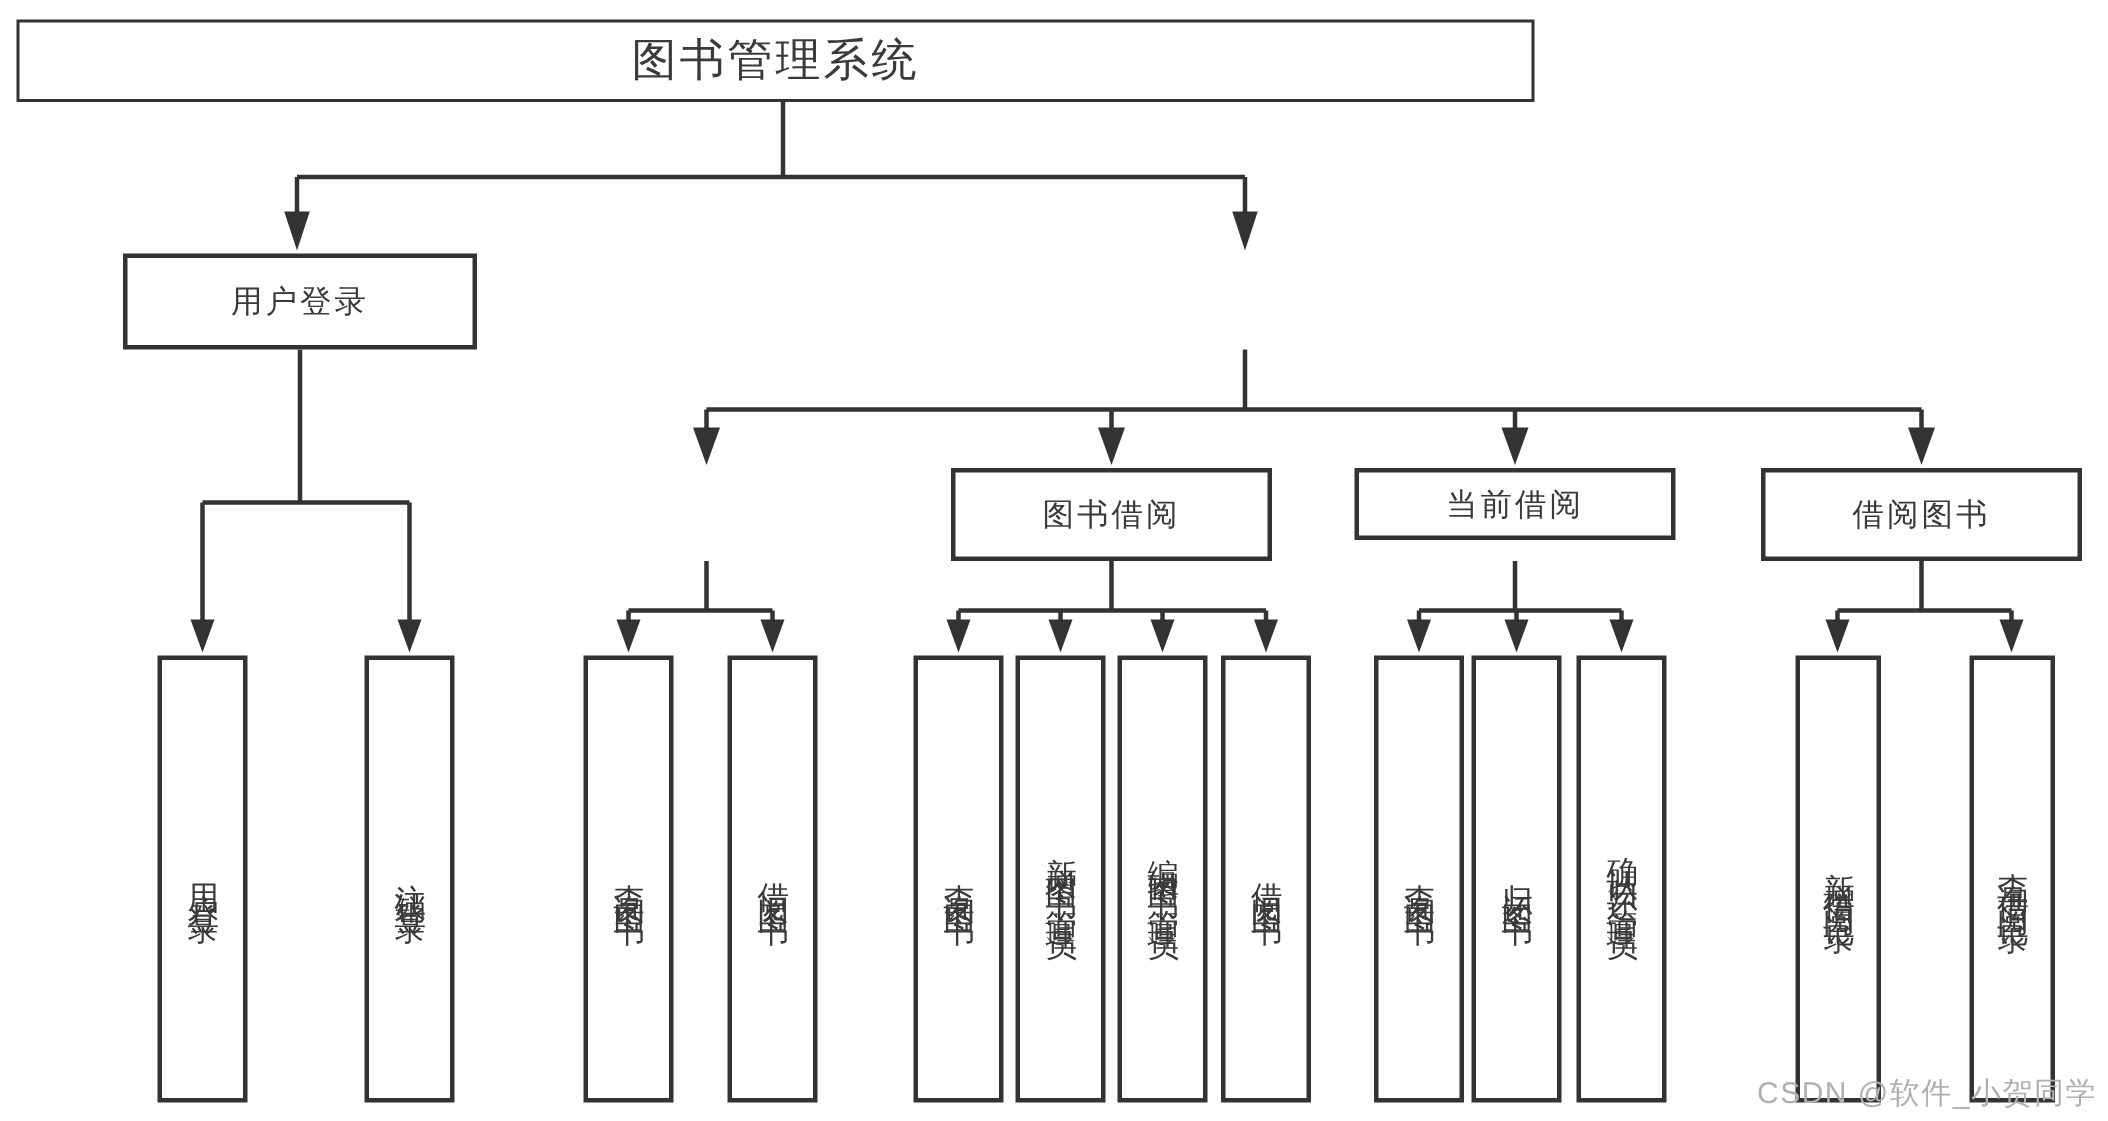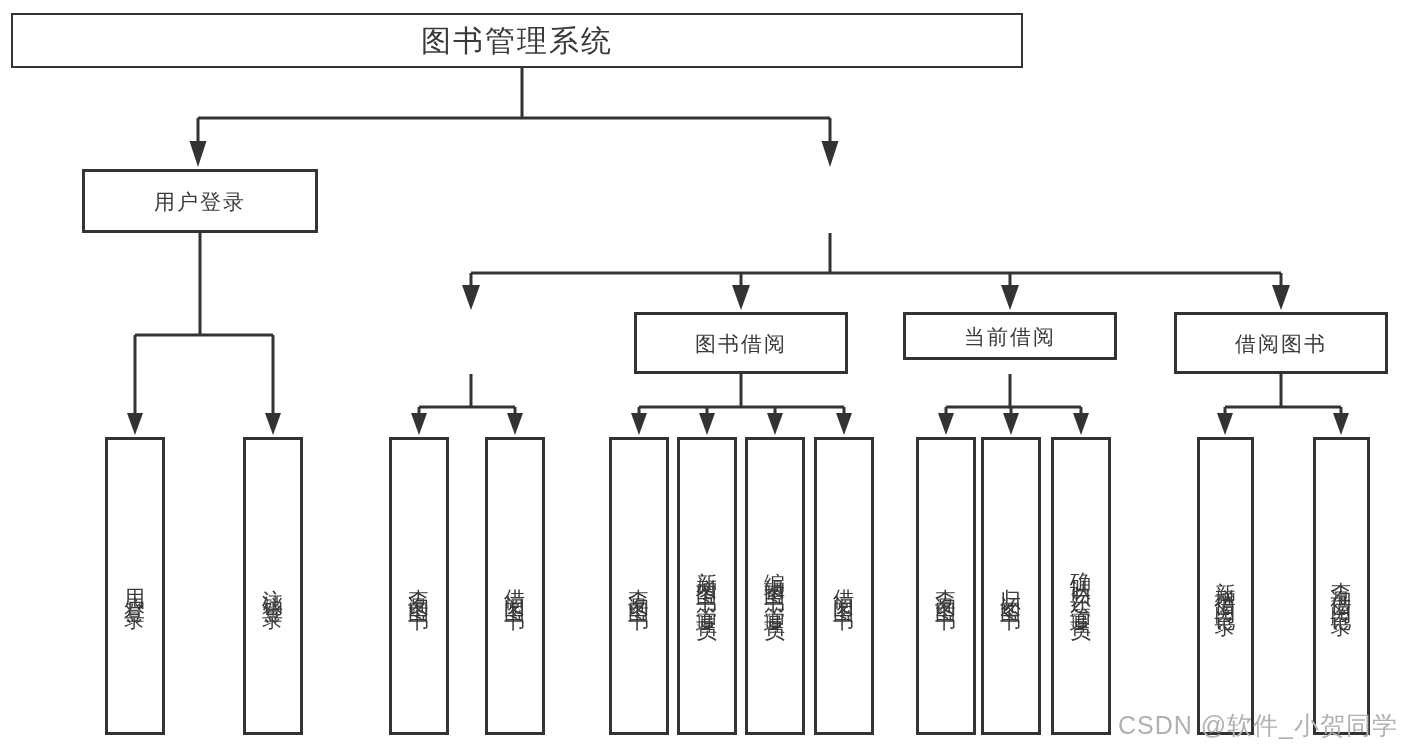--- a/index.html
+++ b/index.html
@@ -31,21 +31,21 @@
   .box.leaf{
     writing-mode:vertical-rl;
     font-size:21px;
     letter-spacing:7px;
     line-height:1;
   }
   .watermark{
     position:absolute;
     right:7px;
     bottom:5px;
-    font-size:25px;
+    font-size:20px;
     letter-spacing:1px;
     color:var(--watermark);
     z-index:5;
     white-space:nowrap;
   }
 </style>
 </head>
 <body>
 
 <div class="stage">

